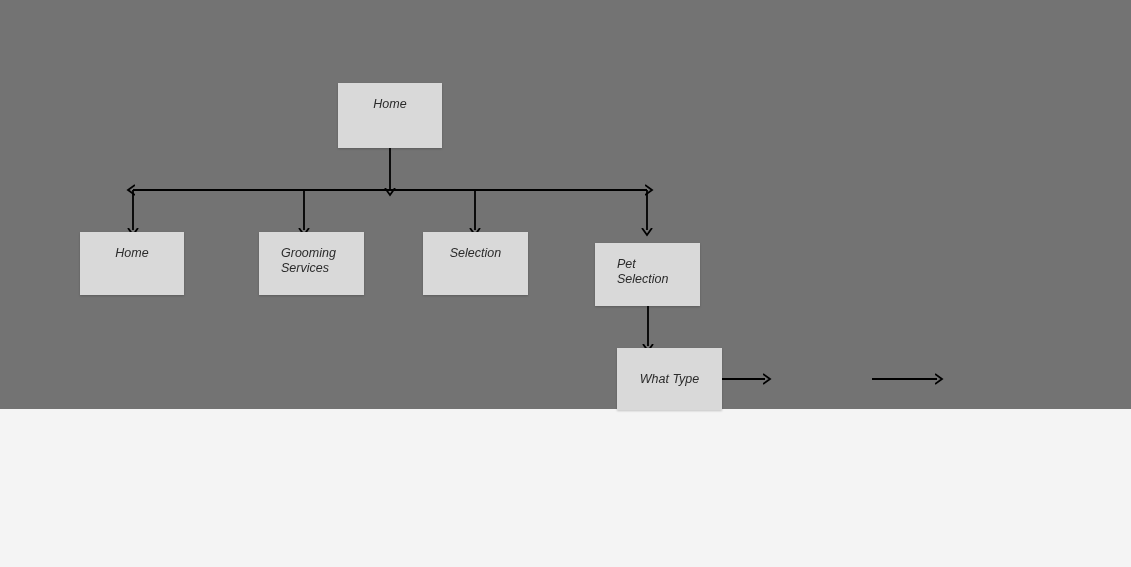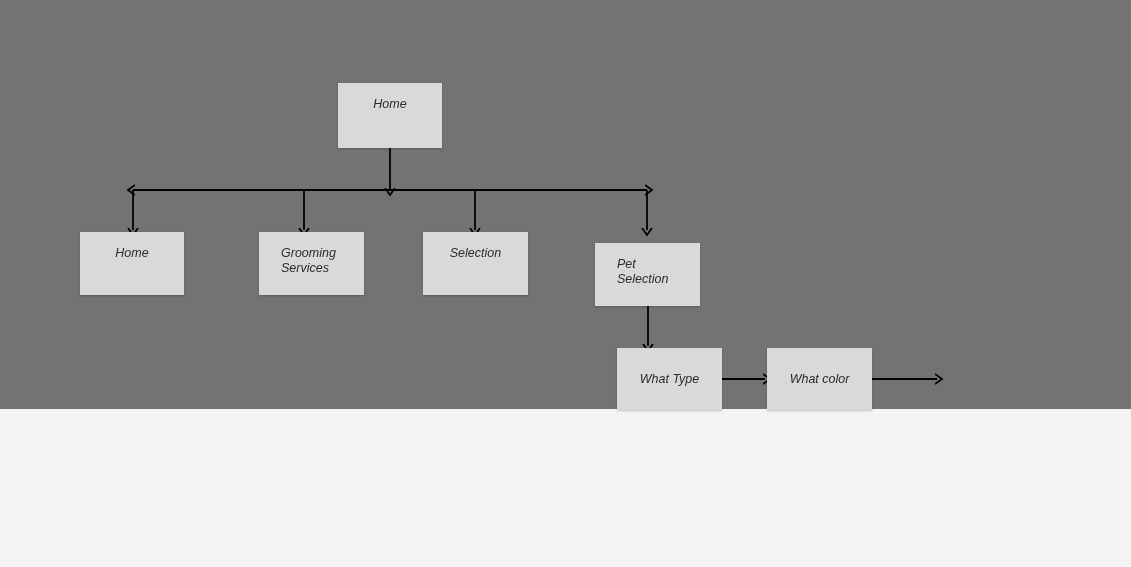--- a/index.html
+++ b/index.html
@@ -121,18 +121,15 @@
 
   <div class="node lbl-left-top" style="left:595px; top:243px; width:105px; height:63px;">
     <span class="node-label">Pet
 Selection</span>
   </div>
 
   <div class="node lbl-center-mid" style="left:595px; top:348px; width:105px; height:62px;margin-left:22px;">
     <span class="node-label">What Type</span>
   </div>
 
-  <div class="node lbl-center-mid" style="left:767px; top:348px; width:105px; height:62px;">
-    <span class="node-label">What color</span>
-  </div>
 
 
 </div>
 
 </body></html>

